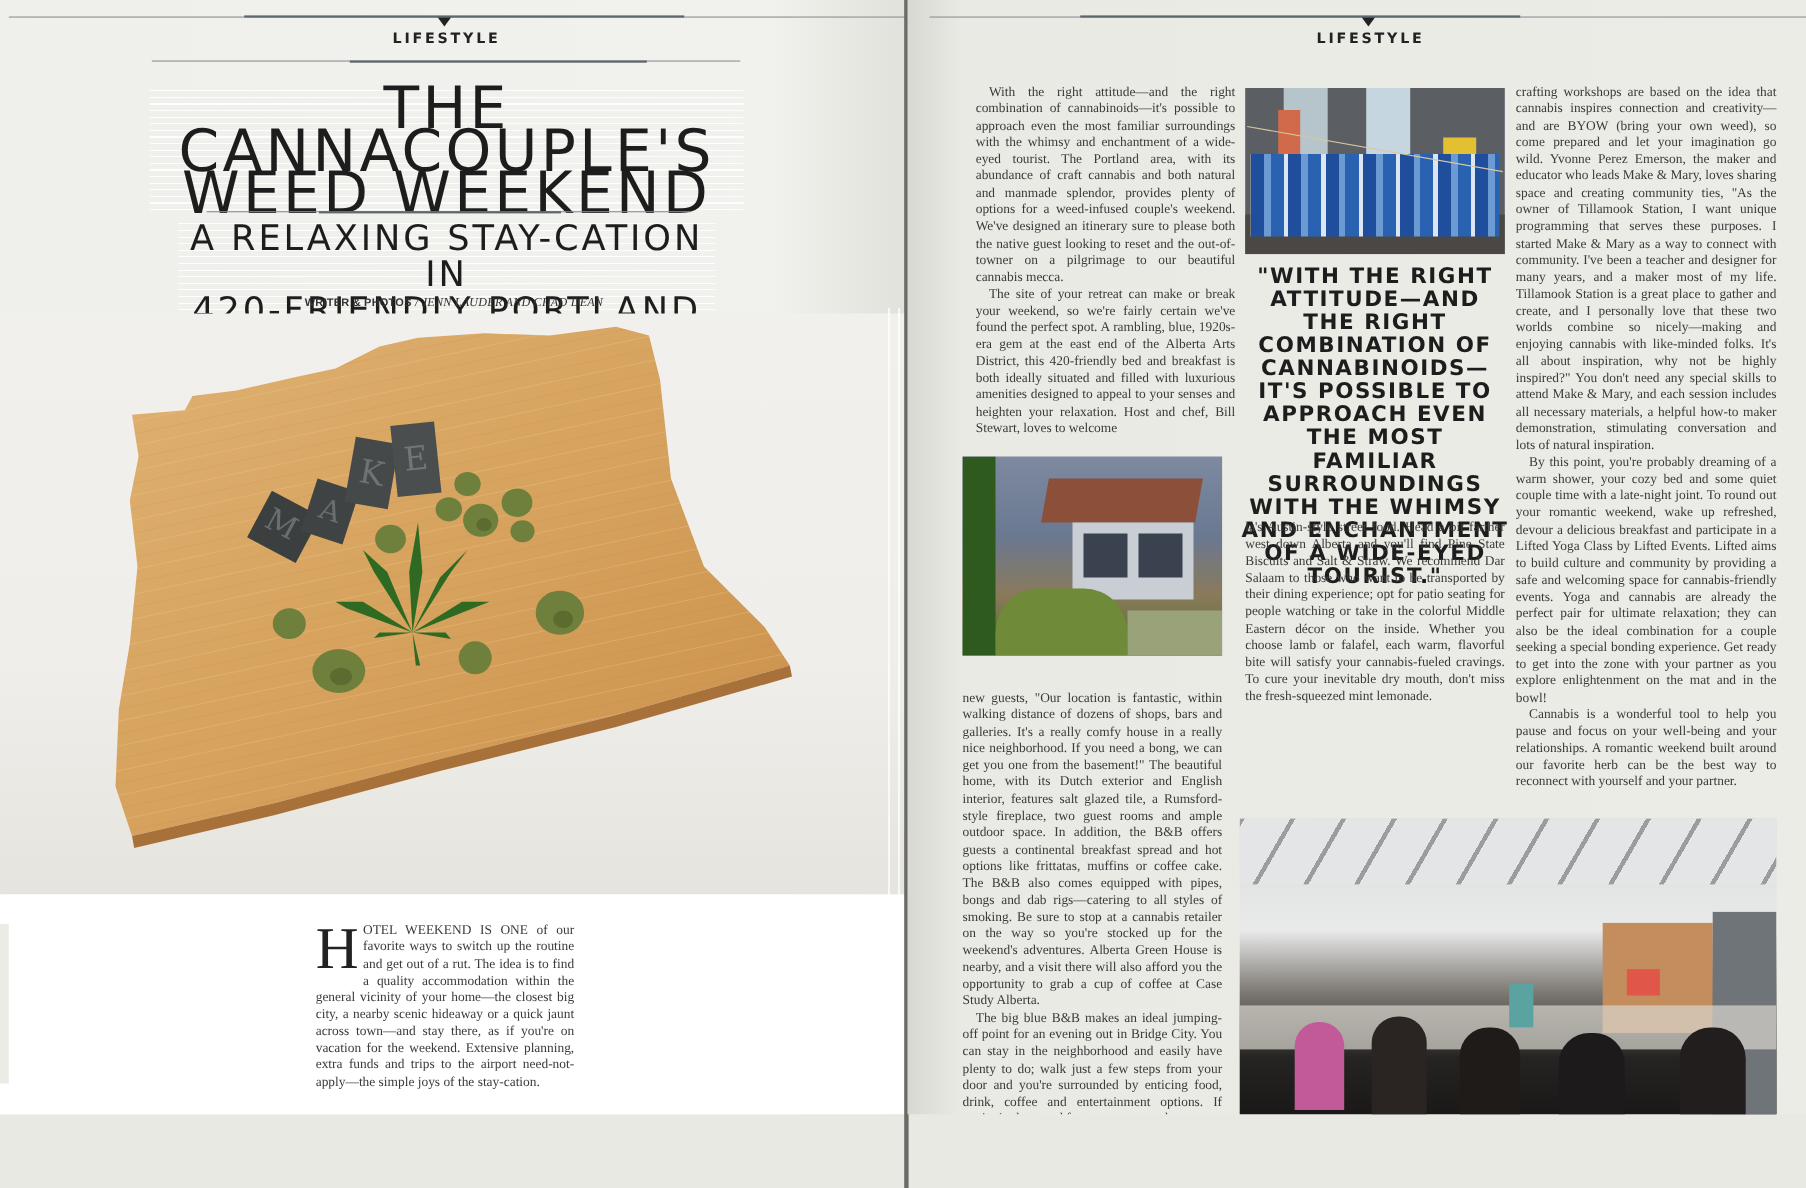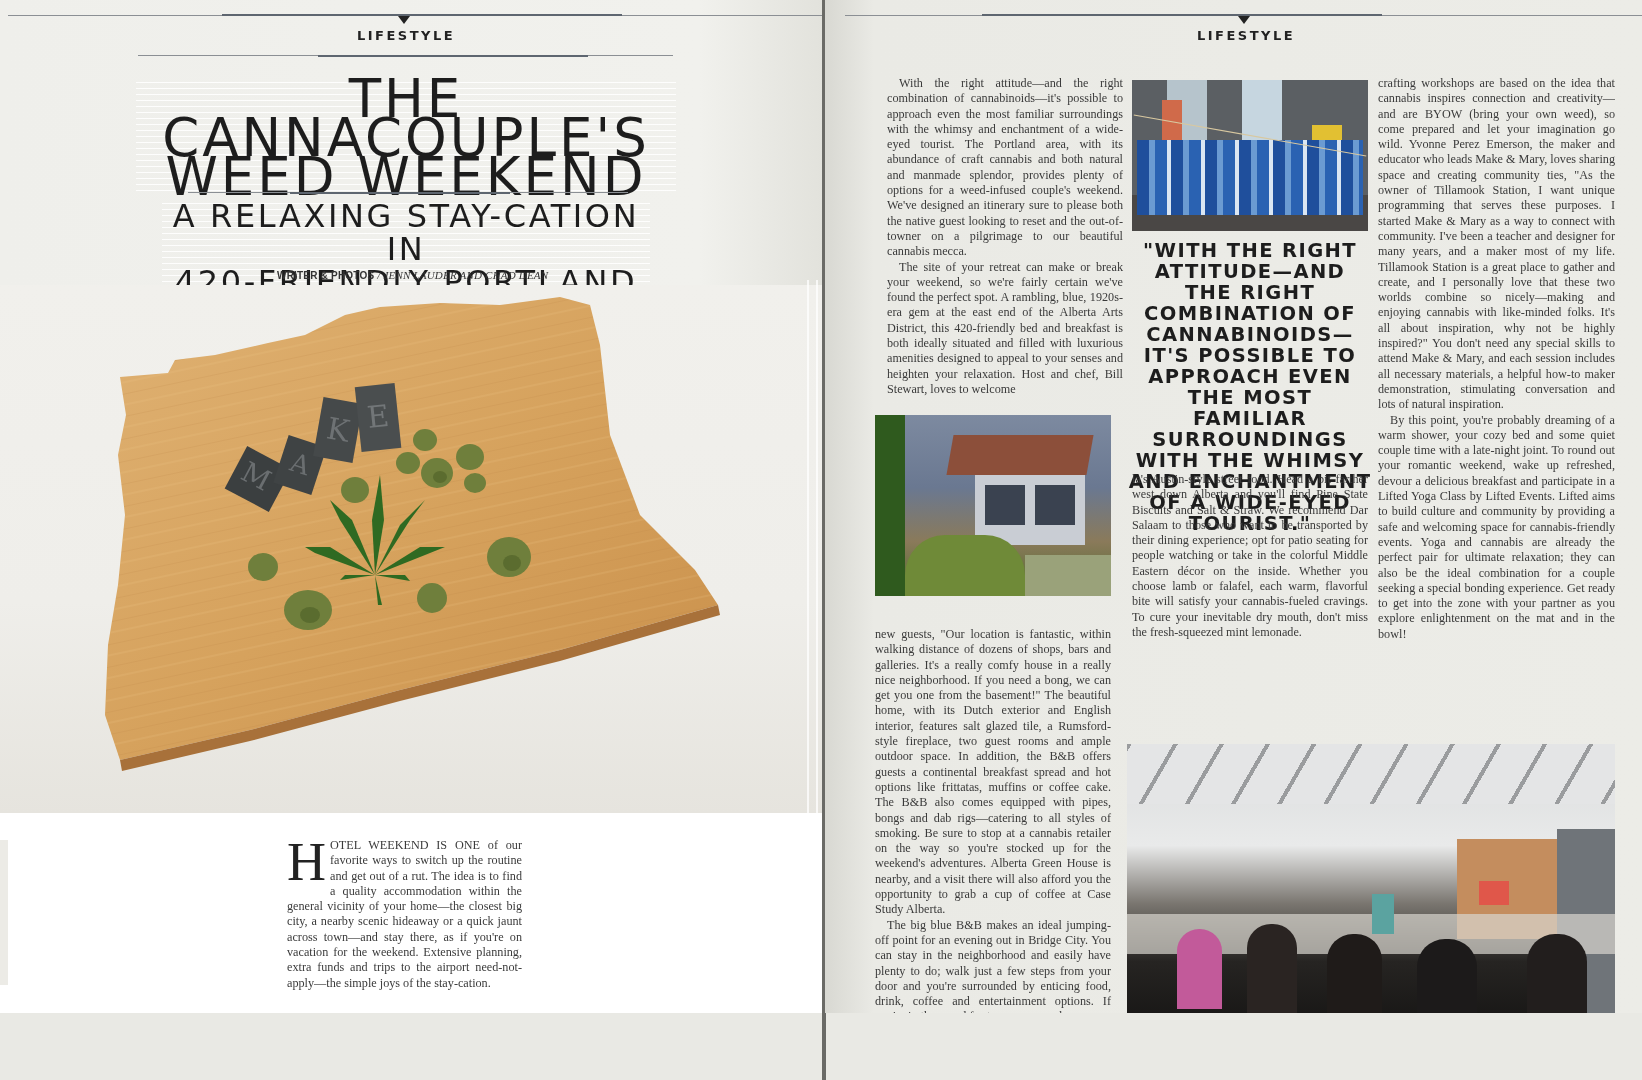--- a/index.html
+++ b/index.html
@@ -173,20 +173,21 @@
 
   <div class="pull" style="left:303px;top:240px;width:244px">"WITH THE RIGHT ATTITUDE—AND THE RIGHT COMBINATION OF CANNABINOIDS—IT'S POSSIBLE TO APPROACH EVEN THE MOST FAMILIAR SURROUNDINGS WITH THE WHIMSY AND ENCHANTMENT OF A WIDE-EYED TOURIST."</div>
 
   <div class="body-col" style="left:307px;top:472px;width:236px">
     <p class="noindent">la's Austin-style street food. Head a bit farther west down Alberta and you'll find  Pine State Biscuits and Salt &amp; Straw. We recommend Dar Salaam to those who want to be transported by their dining experience; opt for patio seating for people watching or take in the colorful Middle Eastern décor on the inside. Whether you choose lamb or falafel, each warm, flavorful bite will satisfy your cannabis-fueled cravings. To cure your inevitable dry mouth, don't miss the fresh-squeezed mint lemonade.</p>
   </div>
 
   <div class="body-col" style="left:553px;top:76px;width:237px">
     <p class="noindent">crafting workshops are based on the idea that cannabis inspires connection and creativity—and are BYOW (bring your own weed), so come prepared and let your imagination go wild. Yvonne Perez Emerson, the maker and educator who leads Make &amp; Mary, loves sharing space and creating community ties, "As the owner of Tillamook Station, I want unique programming that serves these purposes. I started Make &amp; Mary as a way to connect with community. I've been a teacher and designer for many years, and a maker most of my life. Tillamook Station is a great place to gather and create, and I personally love that these two worlds combine so nicely—making and enjoying cannabis with like-minded folks. It's all about inspiration, why not be highly inspired?" You don't need any special skills to attend Make &amp; Mary, and each session includes all necessary materials, a helpful how-to maker demonstration, stimulating conversation and lots of natural inspiration.</p>
     <p>By this point, you're probably dreaming of a warm shower, your cozy bed and some quiet couple time with a late-night joint. To round out your romantic weekend, wake up refreshed, devour a delicious breakfast and participate in a Lifted Yoga Class by Lifted Events. Lifted aims to build culture and community by providing a safe and welcoming space for cannabis-friendly events. Yoga and cannabis are already the perfect pair for ultimate relaxation; they can also be the ideal combination for a couple seeking a special bonding experience. Get ready to get into the zone with your partner as you explore enlightenment on the mat and in the bowl!</p>
+    <p>Cannabis is a wonderful tool to help you pause and focus on your well-being and your relationships. A romantic weekend built around our favorite herb can be the best way to reconnect with yourself and your partner.</p>
   </div>
 
   <div class="photo" style="left:302px;top:744px;width:488px;height:290px;background:linear-gradient(180deg,#d9dbdc 0%,#e9eaea 35%,#7a7670 55%,#262422 75%,#151413 100%)">
     <div style="position:absolute;left:0;top:0;width:488px;height:60px;background:repeating-linear-gradient(120deg,#9a9c9e 0 4px,#e4e5e6 4px 40px)"></div>
     <div style="position:absolute;left:330px;top:95px;width:100px;height:100px;background:#c48d5e"></div>
     <div style="position:absolute;left:352px;top:137px;width:30px;height:24px;background:#e0574a"></div>
     <div style="position:absolute;left:430px;top:85px;width:58px;height:205px;background:#6f7479"></div>
     <div style="position:absolute;left:0;top:170px;width:488px;height:40px;background:#d8d5cf;opacity:.7"></div>
     <div style="position:absolute;left:50px;top:185px;width:45px;height:80px;border-radius:22px 22px 0 0;background:#c25a9a"></div>
     <div style="position:absolute;left:120px;top:180px;width:50px;height:110px;border-radius:24px 24px 0 0;background:#2a2422"></div>

